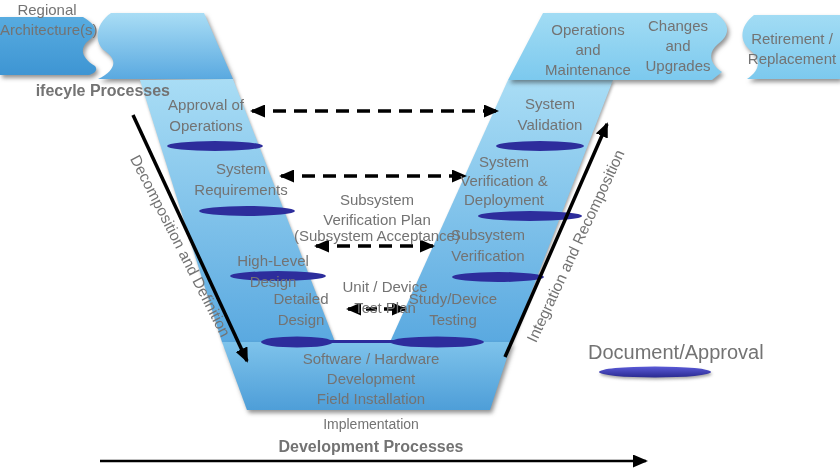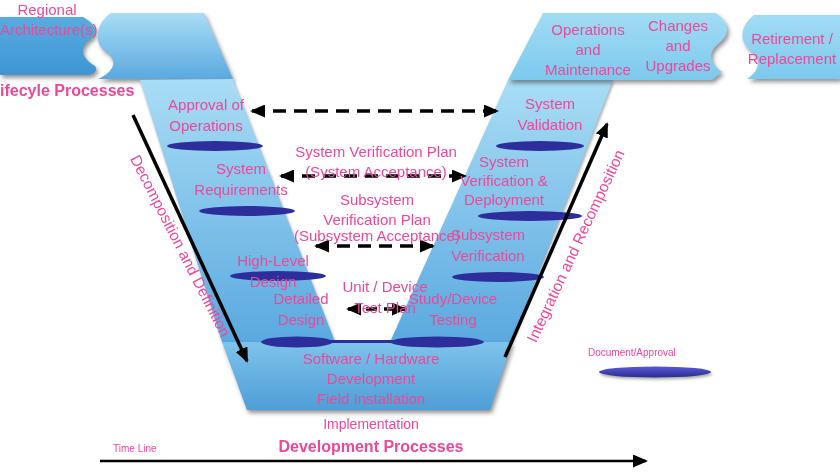--- a/index.html
+++ b/index.html
@@ -1,28 +1,28 @@
 <!DOCTYPE html>
 <html><head>
 <meta charset="utf-8">
 <style>
   html,body{margin:0;padding:0;background:#fff;}
   #stage{position:relative;width:840px;height:472px;background:#ffffff;overflow:hidden;
-         font-family:"Liberation Sans","DejaVu Sans",sans-serif;color:#ec4899;}
+         font-family:"Liberation Sans","DejaVu Sans",sans-serif;color:#737373;}
   #shapes{position:absolute;left:0;top:0;width:840px;height:472px;}
   .shadowed{filter:drop-shadow(2px 3px 2px rgba(40,40,40,0.5));}
   .softshadow{filter:drop-shadow(1px 2px 1.5px rgba(60,60,60,0.45));}
   .lbl{position:absolute;text-align:center;white-space:pre-line;font-size:15px;line-height:21px;}
   .lh20{line-height:20px;}
   .lh19{line-height:19px;}
-  .left{text-align:left;}
+  .left{text-align:right;}
   .b{font-weight:bold;font-size:16px;}
   .impl{font-size:14px;line-height:20px;}
   .sm{font-size:15px;line-height:15px;}
-  .md16{font-size:10px;}
+  .md16{font-size:20px;}
   .rot{position:absolute;text-align:center;white-space:nowrap;font-size:15.5px;}
 </style>
 </head>
 <body>
 
 <div id="stage">
 
   <svg id="shapes" viewBox="0 0 840 472" xmlns="http://www.w3.org/2000/svg">
     <defs>
       <linearGradient id="gradBand" x1="0" y1="0" x2="0" y2="1">
@@ -136,27 +136,24 @@
   <div class="lbl" style="left:398px;top:288px;width:110px;">Study/Device
 Testing</div>
   <div class="lbl" style="left:428px;top:224px;width:120px;">Subsystem
 Verification</div>
   <div class="lbl lh19" style="left:444px;top:152px;width:120px;">System
 Verification &amp;
 Deployment</div>
   <div class="lbl" style="left:495px;top:93px;width:110px;">System
 Validation</div>
 
-  <div class="lbl lh20" style="left:275px;top:142px;width:202px;">System Verification Plan
-(System Acceptance)</div>
   <div class="lbl lh20" style="left:277px;top:190px;width:200px;">Subsystem
 Verification Plan</div>
   <div class="lbl sm" style="left:283px;top:228px;width:188px;">(Subsystem Acceptance)</div>
   <div class="lbl" style="left:315px;top:276px;width:140px;">Unit / Device
 Test Plan</div>
 
   <div class="rot" style="left:60px;top:237px;width:240px;transform:rotate(63deg);">Decomposition and Definition</div>
   <div class="rot" style="left:456px;top:237px;width:240px;transform:rotate(-65deg);">Integration and Recomposition</div>
 
   <div class="lbl md16 left" style="left:588px;top:342px;width:150px;">Document/Approval</div>
-  <div class="lbl md16 left" style="left:113px;top:438px;width:100px;">Time Line</div>
 
 </div>
 
 </body></html>

